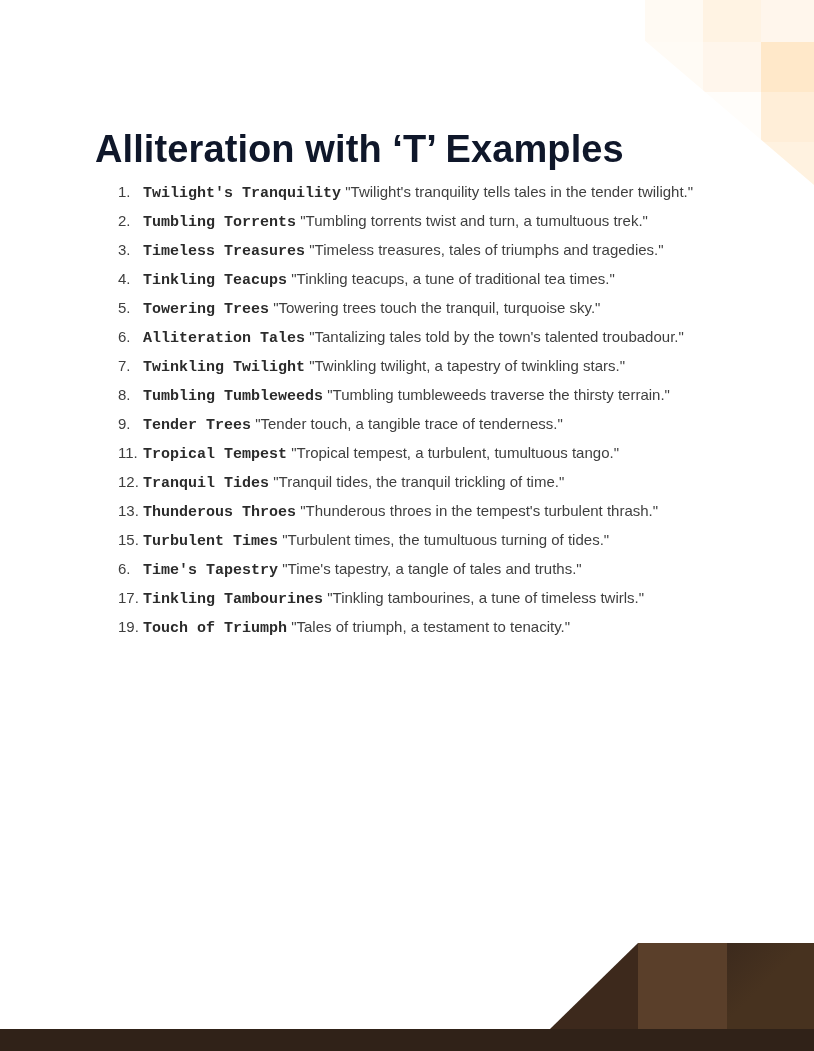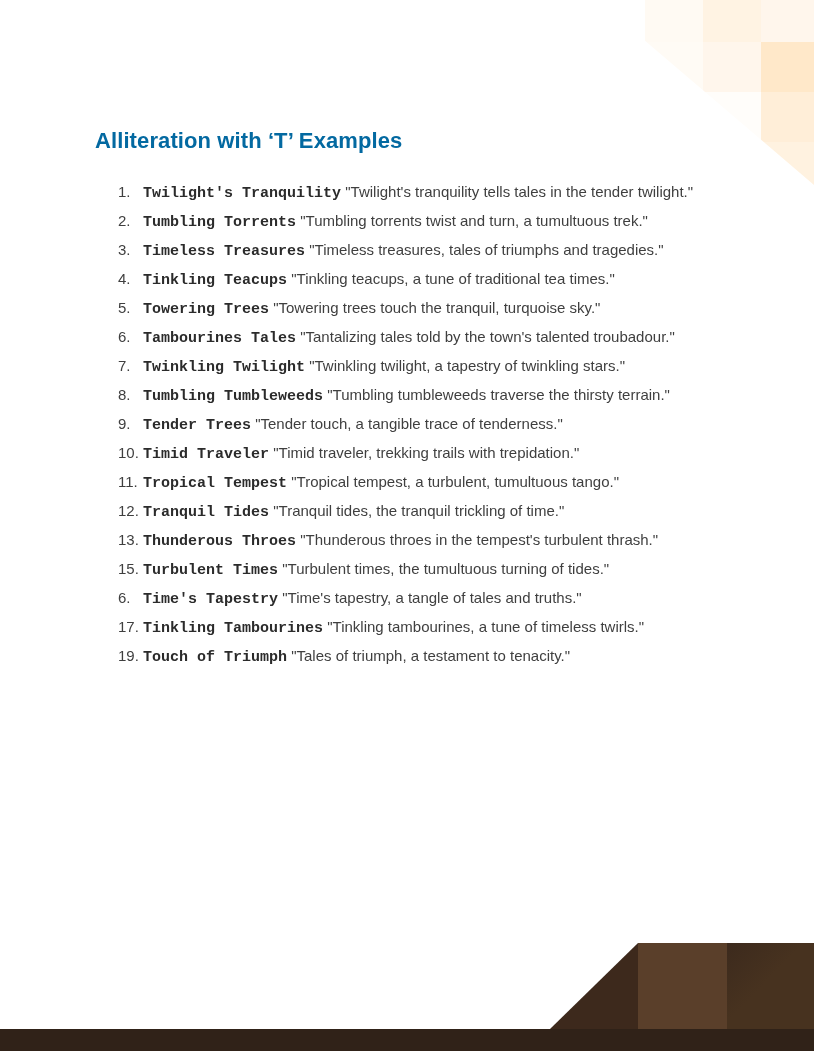--- a/index.html
+++ b/index.html
@@ -18,21 +18,21 @@
     clip-path: polygon(88px 0, 100% 0, 100% 100%, 0 100%);
     background: #3d291c;
   }
   .deco-bottom .blk { position: absolute; top: 0; height: 100%; }
   .footer-band {
     position: absolute; left: 0; top: 1029px; width: 814px; height: 22px;
     background: #302218;
   }
   h1 {
     position: absolute; left: 95px; top: 128px; margin: 0;
-    font-size: 22px; font-weight: bold; color: #0369a1;
+    font-size: 38px; font-weight: bold; color: #0f172a;
     letter-spacing: 0.1px;
   }
   ol {
     position: absolute; left: 118px; top: 178px; margin: 0; padding: 0;
     list-style: none; width: 600px;
   }
   li {
     position: relative; padding-left: 25px;
     font-size: 15px; line-height: 27px; color: #3f3f3f;
   }
@@ -61,25 +61,24 @@
 <div class="footer-band"></div>
 
 <h1>Alliteration with ‘T’ Examples</h1>
 
 <ol id="list">
     <li><span class="num">1.</span><span class="term">Twilight's Tranquility</span> <span class="example">"Twilight's tranquility tells tales in the tender twilight."</span></li>
     <li><span class="num">2.</span><span class="term">Tumbling Torrents</span> <span class="example">"Tumbling torrents twist and turn, a tumultuous trek."</span></li>
     <li><span class="num">3.</span><span class="term">Timeless Treasures</span> <span class="example">"Timeless treasures, tales of triumphs and tragedies."</span></li>
     <li><span class="num">4.</span><span class="term">Tinkling Teacups</span> <span class="example">"Tinkling teacups, a tune of traditional tea times."</span></li>
     <li><span class="num">5.</span><span class="term">Towering Trees</span> <span class="example">"Towering trees touch the tranquil, turquoise sky."</span></li>
-    <li><span class="num">6.</span><span class="term">Tambourines Tales</span> <span class="example">"Tantalizing tales told by the town's talented troubadour."</span></li>
+    <li><span class="num">6.</span><span class="term">Alliteration Tales</span> <span class="example">"Tantalizing tales told by the town's talented troubadour."</span></li>
     <li><span class="num">7.</span><span class="term">Twinkling Twilight</span> <span class="example">"Twinkling twilight, a tapestry of twinkling stars."</span></li>
     <li><span class="num">8.</span><span class="term">Tumbling Tumbleweeds</span> <span class="example">"Tumbling tumbleweeds traverse the thirsty terrain."</span></li>
     <li><span class="num">9.</span><span class="term">Tender Trees</span> <span class="example">"Tender touch, a tangible trace of tenderness."</span></li>
-    <li><span class="num">10.</span><span class="term">Timid Traveler</span> <span class="example">"Timid traveler, trekking trails with trepidation."</span></li>
     <li><span class="num">11.</span><span class="term">Tropical Tempest</span> <span class="example">"Tropical tempest, a turbulent, tumultuous tango."</span></li>
     <li><span class="num">12.</span><span class="term">Tranquil Tides</span> <span class="example">"Tranquil tides, the tranquil trickling of time."</span></li>
     <li><span class="num">13.</span><span class="term">Thunderous Throes</span> <span class="example">"Thunderous throes in the tempest's turbulent thrash."</span></li>
     <li><span class="num">15.</span><span class="term">Turbulent Times</span> <span class="example">"Turbulent times, the tumultuous turning of tides."</span></li>
     <li><span class="num">6.</span><span class="term">Time's Tapestry</span> <span class="example">"Time's tapestry, a tangle of tales and truths."</span></li>
     <li><span class="num">17.</span><span class="term">Tinkling Tambourines</span> <span class="example">"Tinkling tambourines, a tune of timeless twirls."</span></li>
     <li><span class="num">19.</span><span class="term">Touch of Triumph</span> <span class="example">"Tales of triumph, a testament to tenacity."</span></li>
   </ol>
 
 </body></html>

